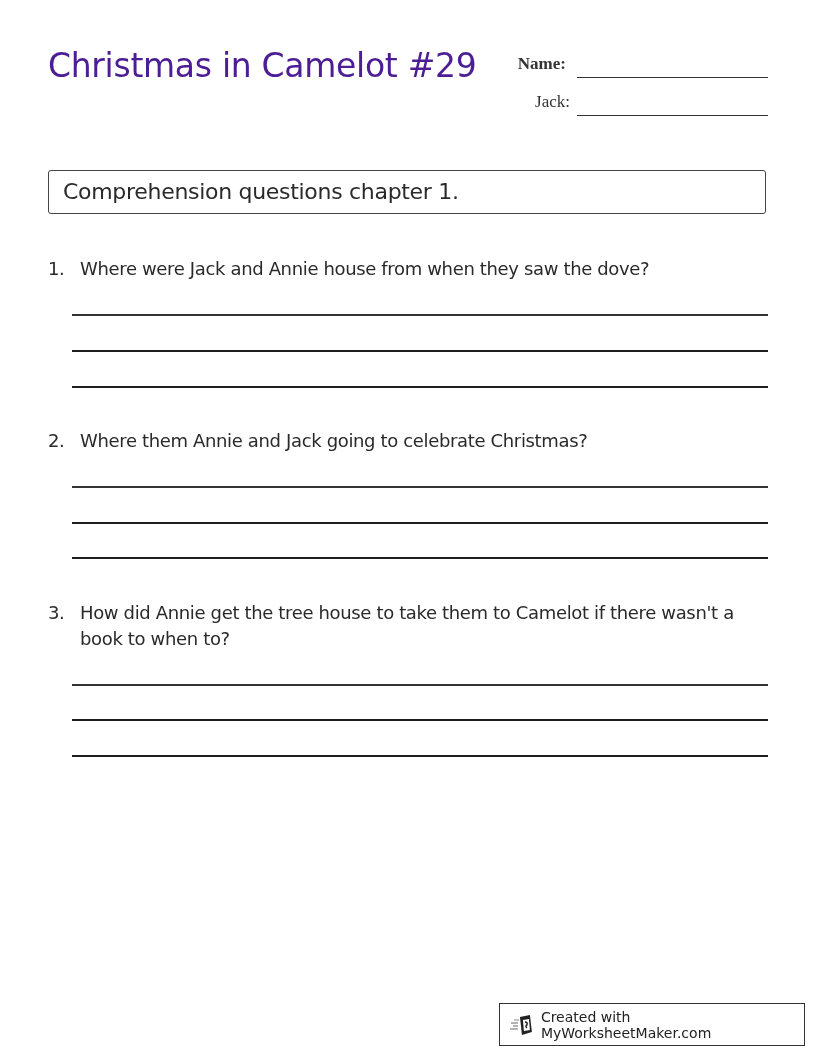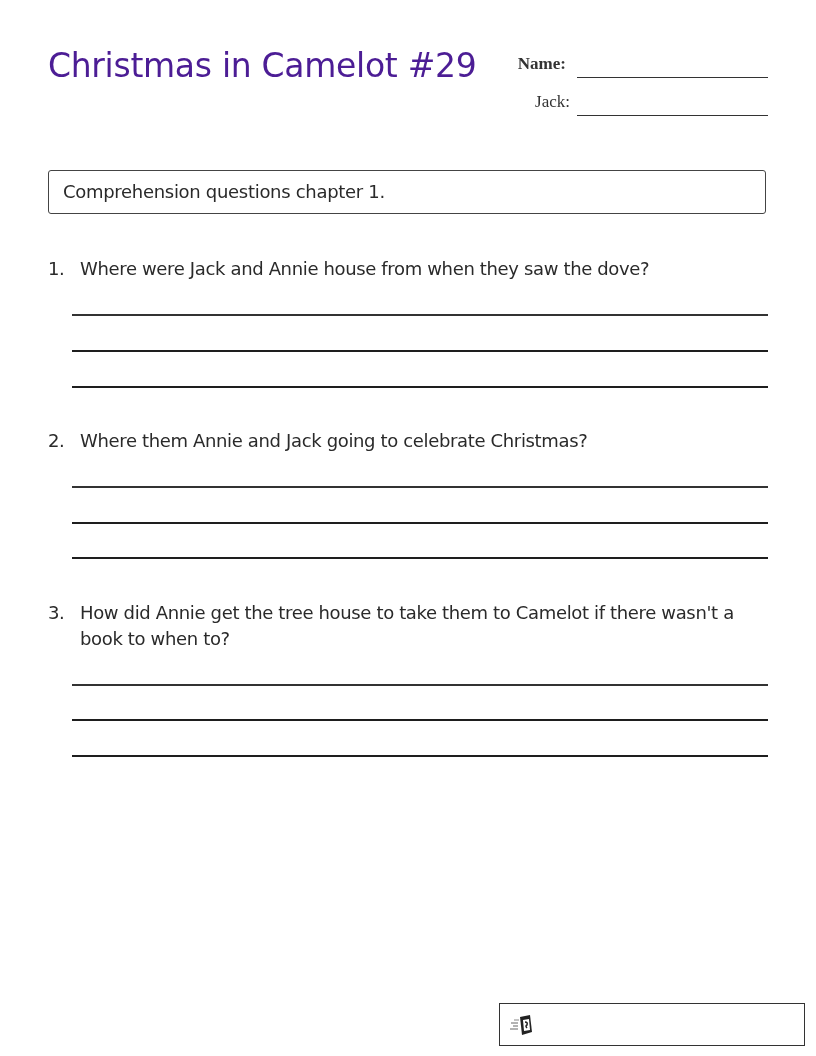--- a/index.html
+++ b/index.html
@@ -1,21 +1,21 @@
 <!DOCTYPE html>
 <html><head>
   <meta charset="utf-8">
   <style>
     html, body { margin: 0; padding: 0; background: #ffffff; }
     body { width: 816px; height: 1056px; position: relative; overflow: hidden; color: #2a2a2a; }
     .title { position: absolute; left: 48px; top: 46px; font-family: "DejaVu Sans", sans-serif; font-size: 33px; font-weight: normal; color: #4c1d95; letter-spacing: -0.3px; margin: 0; }
     .field { position: absolute; font-family: "Liberation Serif", serif; font-size: 17px; color: #333; }
     .field-label { position: absolute; text-align: right; width: 80px; }
     .field-line { position: absolute; height: 0; border-top: 1px solid #333; }
-    .instructions { position: absolute; left: 48px; top: 170px; width: 718px; height: 44px; border: 1px solid #444; border-radius: 3px; box-sizing: border-box; font-family: "DejaVu Sans", sans-serif; font-size: 18px; color: #2a2a2a; padding-left: 14px; line-height: 42px; letter-spacing: -0.3px; }
+    .instructions { position: absolute; left: 48px; top: 170px; width: 718px; height: 44px; border: 1px solid #444; border-radius: 3px; box-sizing: border-box; font-family: "DejaVu Sans", sans-serif; font-size: 22px; color: #2a2a2a; padding-left: 14px; line-height: 42px; letter-spacing: -0.3px; }
     .question { position: absolute; left: 48px; width: 718px; font-family: "DejaVu Sans", sans-serif; font-size: 18px; color: #2a2a2a; line-height: 26px; letter-spacing: -0.35px; }
     .q-num { position: absolute; left: 0; top: 0; }
     .q-text { position: absolute; left: 32px; top: 0; width: 690px; }
     .answer-line { position: absolute; left: 72px; width: 696px; height: 0; border-top: 2px solid #1e1e1e; }
     .answer-line.first { border-top-color: #333; }
     .footer { position: absolute; left: 499px; top: 1003px; width: 306px; height: 43px; border: 1px solid #333; box-sizing: border-box; display: flex; align-items: center; font-family: "DejaVu Sans", sans-serif; font-size: 14px; color: #222; }
     .footer-icon { width: 26px; height: 22px; margin-left: 10px; margin-right: 5px; }
   </style>
 </head>
 <body>
@@ -60,13 +60,14 @@
 <div class="footer">
   <svg class="footer-icon" viewBox="0 0 26 22">
     <line x1="1" y1="9" x2="8" y2="9" stroke="#666" stroke-width="1"></line>
     <line x1="3" y1="12" x2="8" y2="12" stroke="#666" stroke-width="1"></line>
     <line x1="0" y1="15" x2="8" y2="15" stroke="#666" stroke-width="1"></line>
     <line x1="4" y1="6" x2="9" y2="6" stroke="#888" stroke-width="1"></line>
     <path d="M10 3 L20 1 L22 18 L12 21 Z" fill="#222"></path>
     <path d="M13 6 L19 5 L20 16 L14 17 Z" fill="#fff"></path>
     <path d="M15 8 Q18 8 17 11 Q15 12 17 14" stroke="#222" stroke-width="1.5" fill="none"></path>
   </svg>
+  <span>Created with MyWorksheetMaker.com</span>
 </div>
 
 </body></html>

